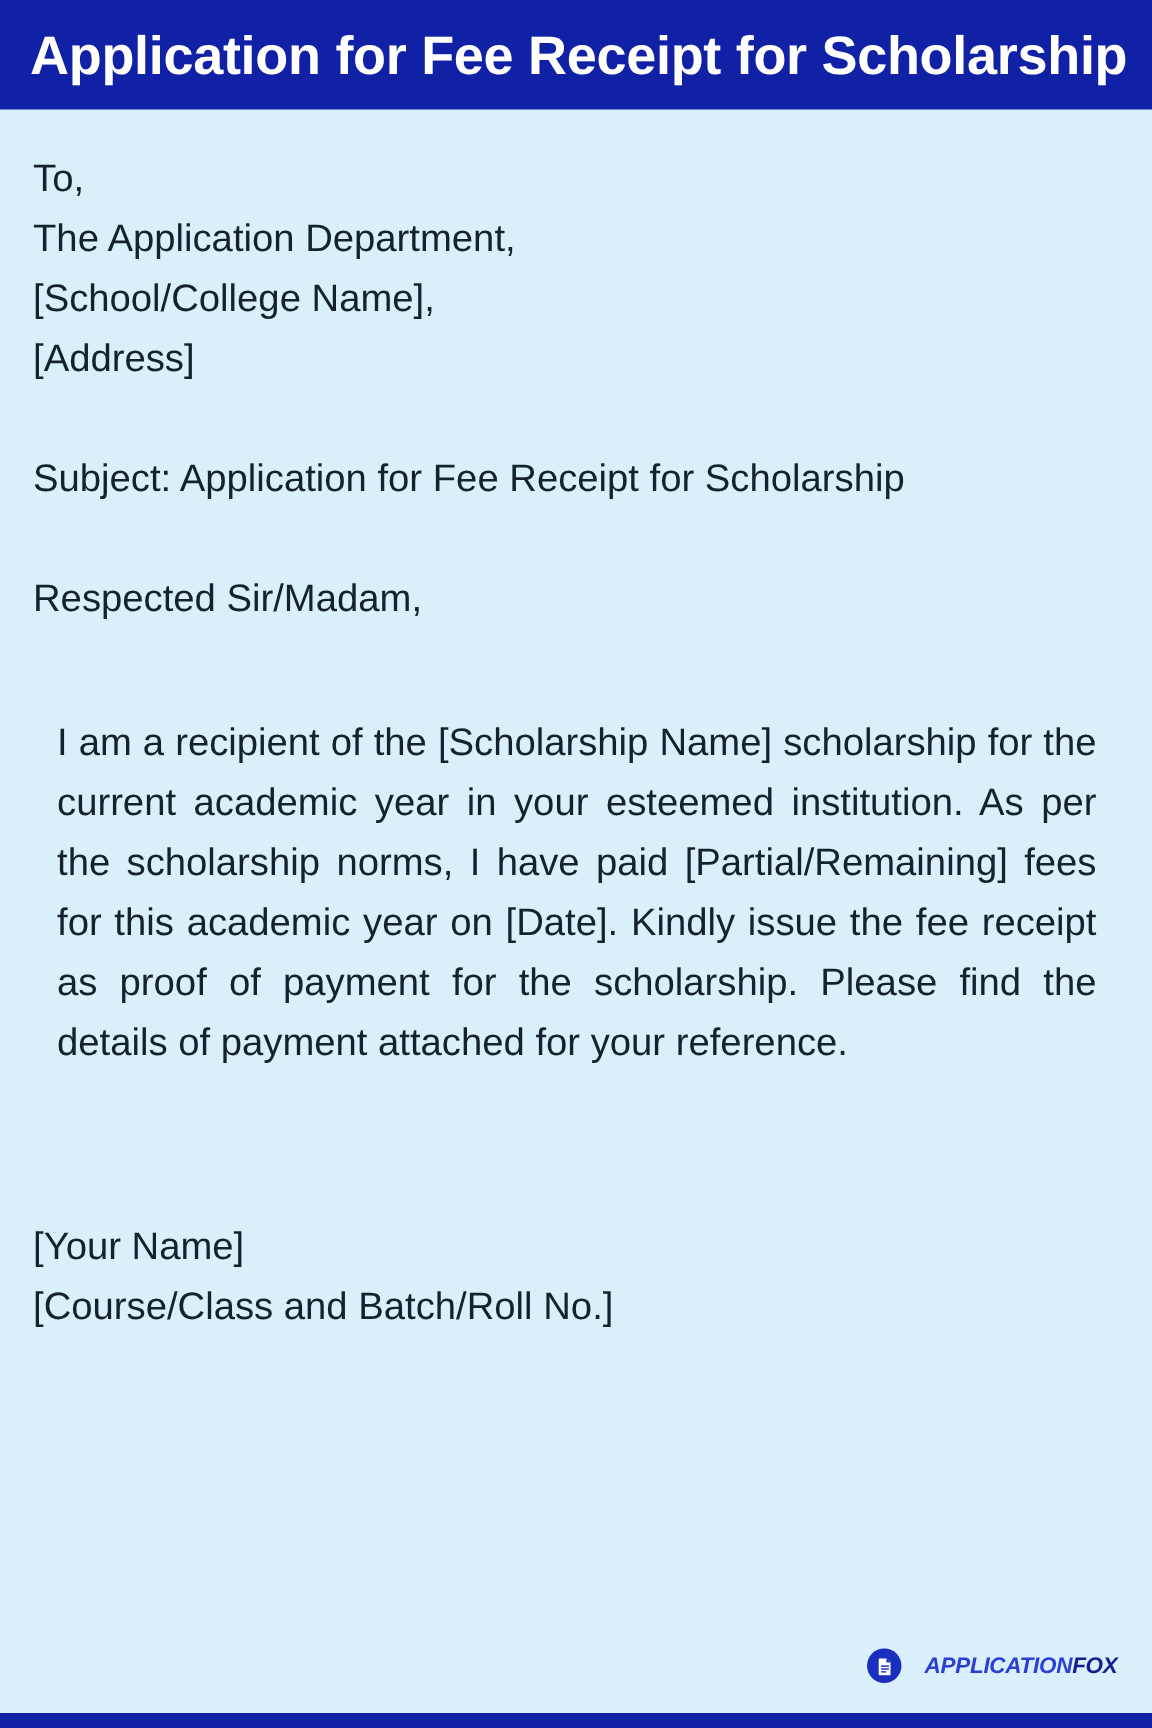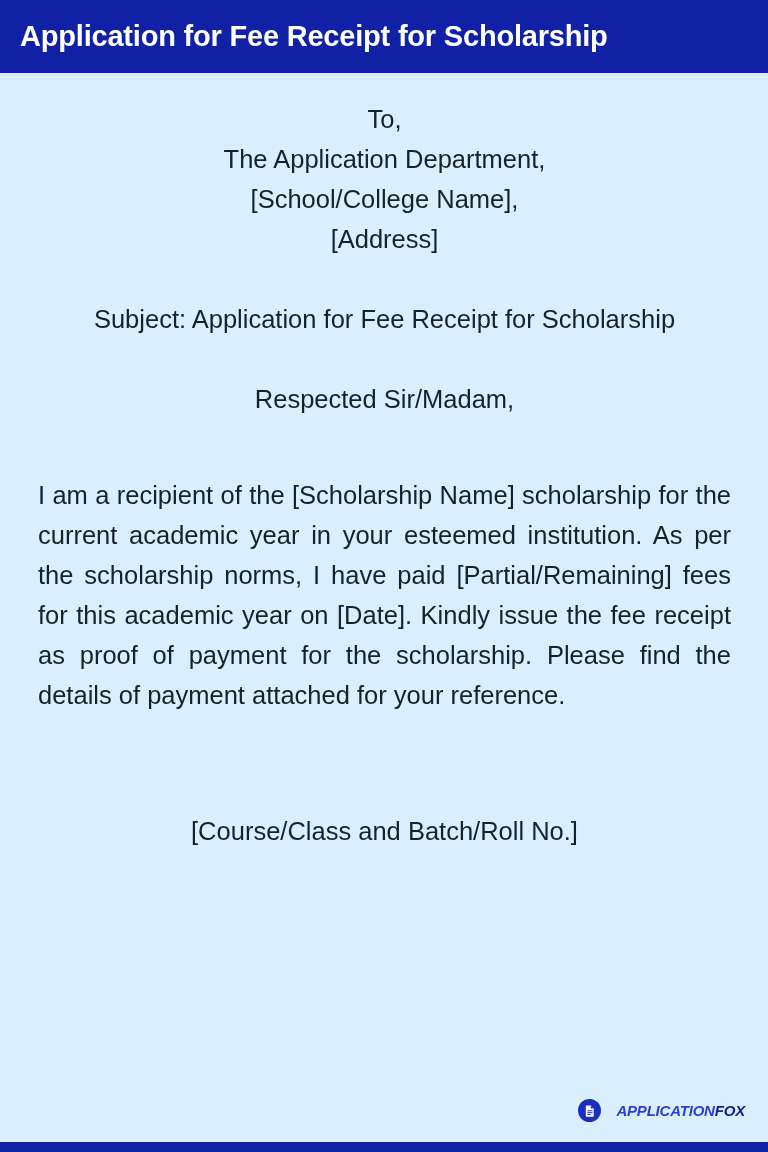--- a/index.html
+++ b/index.html
@@ -29,41 +29,40 @@
     background: #1021a5;
     height: 73px;
     display: flex;
     align-items: center;
     padding: 0 18px 0 20px;
     box-sizing: border-box;
     flex: 0 0 auto;
   }
   .header-title {
     color: #ffffff;
-    font-size: 29px;
+    font-size: 36px;
     font-weight: bold;
     letter-spacing: -0.2px;
     line-height: 1.05;
     white-space: nowrap;
   }
 
   
   .letter-body {
     flex: 1 1 auto;
     padding: 26px 21px 0 22px;
     box-sizing: border-box;
     color: #14222e;
     font-size: 25.5px;
     line-height: 40px;
     position: relative;
   }
 
   .block {
     margin: 0;
-    text-align: center;
   }
   .block .line {
     white-space: pre-wrap;
   }
 
   .spacer {
     height: 40px;
   }
 
   .para-justify {
@@ -142,20 +141,21 @@
     <div class="spacer"></div>
 
     <div class="para-justify">I am a recipient of the [Scholarship Name] scholarship for the current academic year in your esteemed institution. As per the scholarship norms, I have paid [Partial/Remaining] fees for this academic year on [Date]. Kindly issue the fee receipt as proof of payment for the scholarship. Please find the details of payment attached for your reference.</div>
 
     <div class="spacer"></div>
 
 
     <div class="spacer"></div>
 
     <div class="block">
+      <div class="line">[Your Name]</div>
       <div class="line">[Course/Class and Batch/Roll No.]</div>
     </div>
 
     <div class="footer-logo">
       <span class="logo-mark">
         <svg width="14" height="14" viewBox="0 0 14 14" aria-hidden="true">
           <path d="M3.3 1.6h4.6l2.8 2.8v7.9a0.5 0.5 0 0 1-0.5 0.5H3.3a0.5 0.5 0 0 1-0.5-0.5V2.1a0.5 0.5 0 0 1 0.5-0.5z" fill="#ffffff"></path>
           <path d="M7.9 1.6l2.8 2.8H8.3a0.4 0.4 0 0 1-0.4-0.4z" fill="#1a2fbe"></path>
           <rect x="4.4" y="6.3" width="5.2" height="0.95" fill="#1a2fbe"></rect>
           <rect x="4.4" y="8.2" width="5.2" height="0.95" fill="#1a2fbe"></rect>

